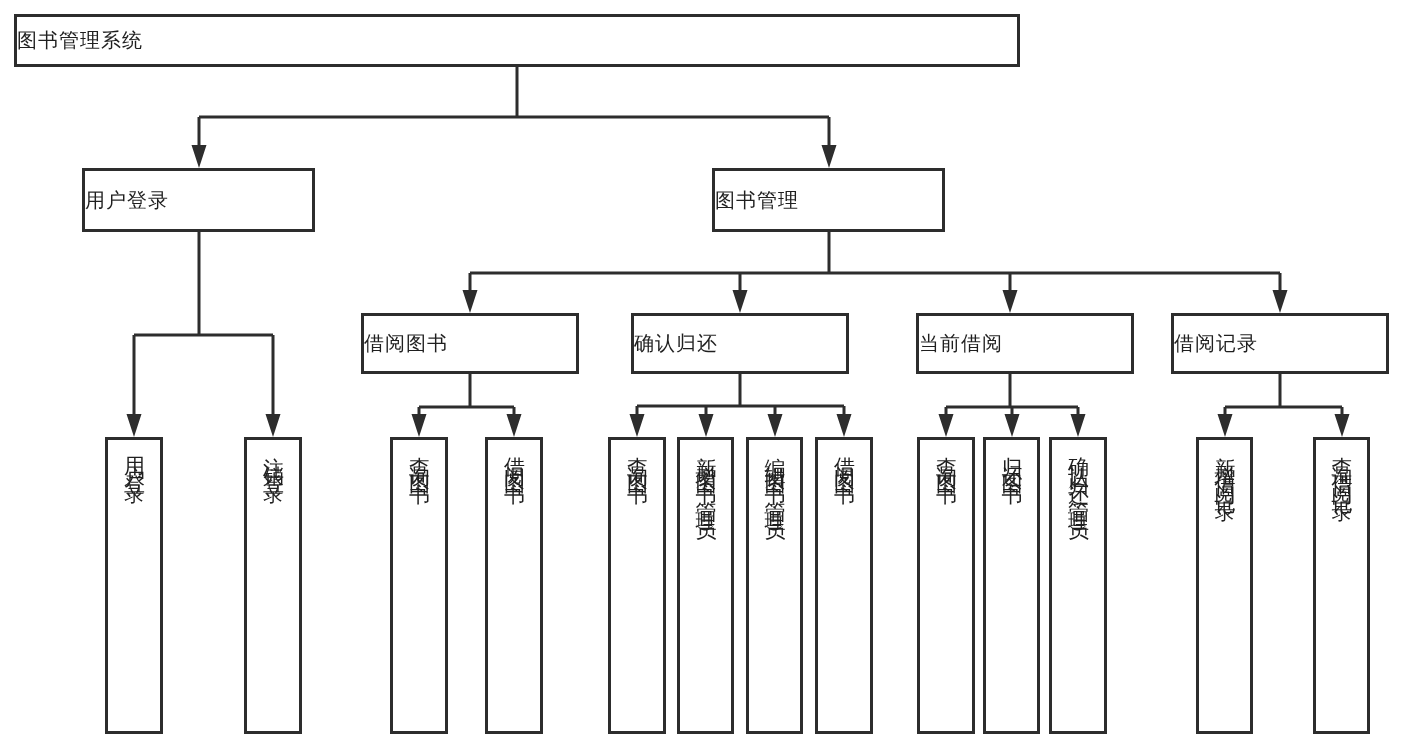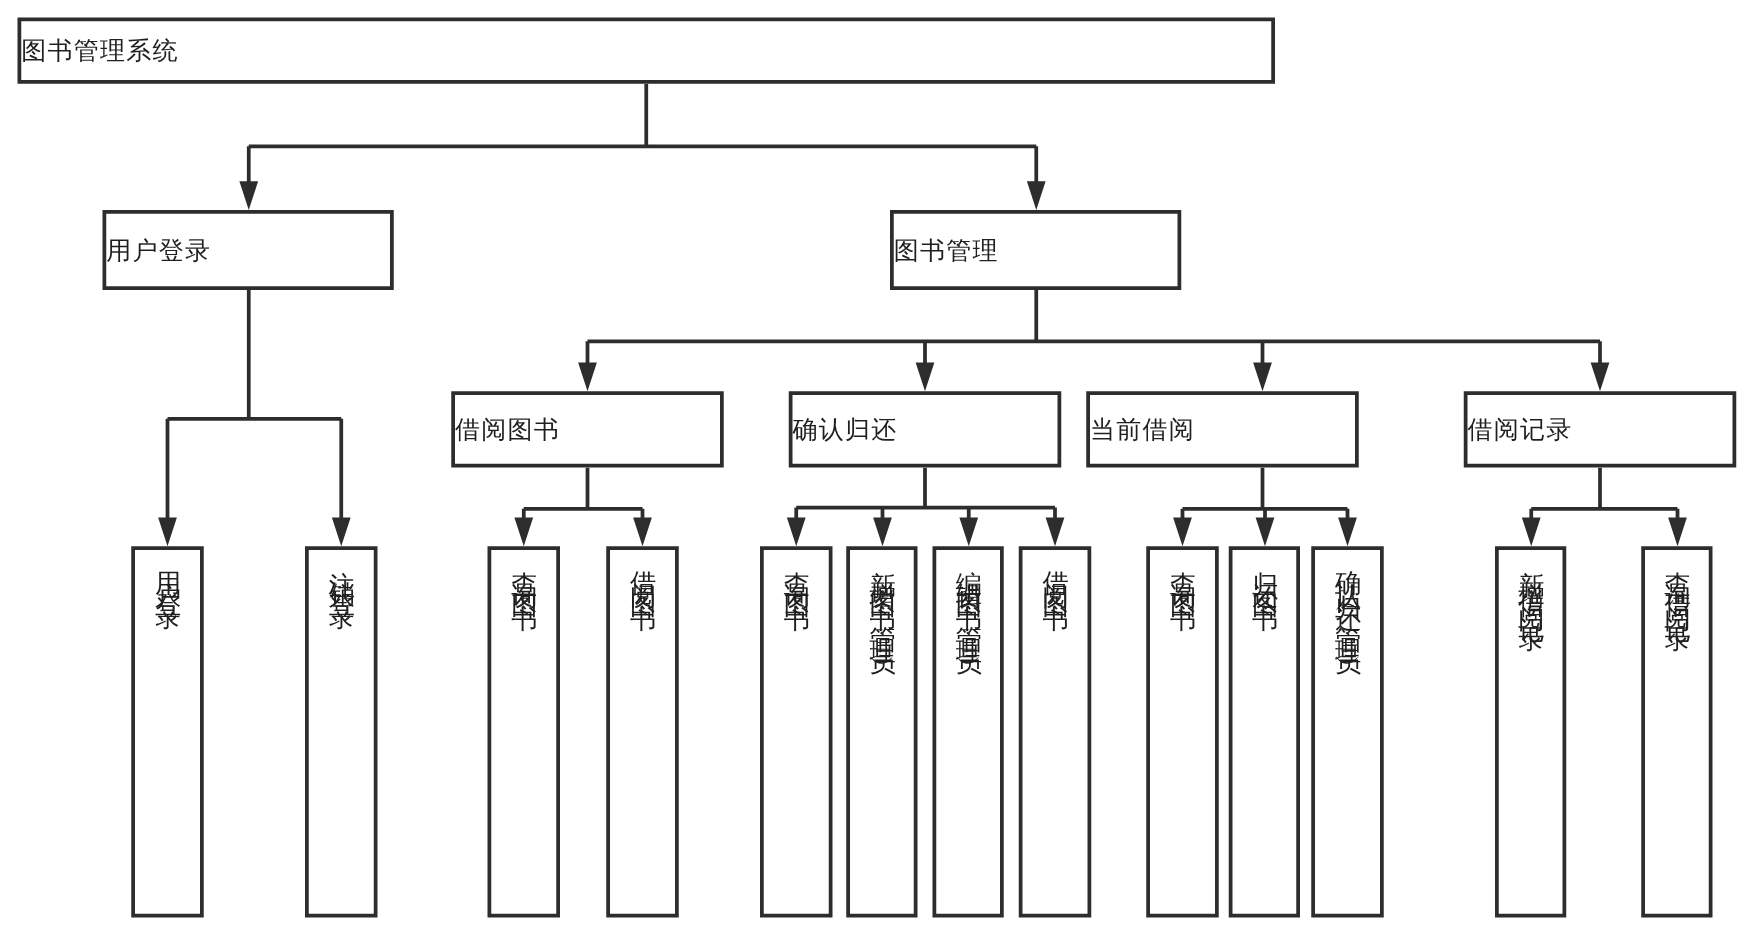--- a/index.html
+++ b/index.html
@@ -34,21 +34,21 @@
 
   .root-node  { left: 14px;  top: 14px;  width: 1006px; height: 53px; font-size: 20px; letter-spacing: 1px; }
 
   .l1-node    { top: 168px; width: 233px; height: 64px; font-size: 20px; letter-spacing: 1px; }
   .l1-a { left: 82px; }
   .l1-b { left: 712px; }
 
   .l2-node    { top: 313px; width: 218px; height: 61px; font-size: 20px; letter-spacing: 1px; }
   .l2-a { left: 361px; }
   .l2-b { left: 631px; }
-  .l2-c { left: 869px; }
+  .l2-c { left: 916px; }
   .l2-d { left: 1171px; }
 
   .leaf {
     top: 437px;
     width: 58px;
     height: 297px;
     writing-mode: vertical-rl;
     text-orientation: mixed;
     font-size: 21px;
     line-height: 1;

